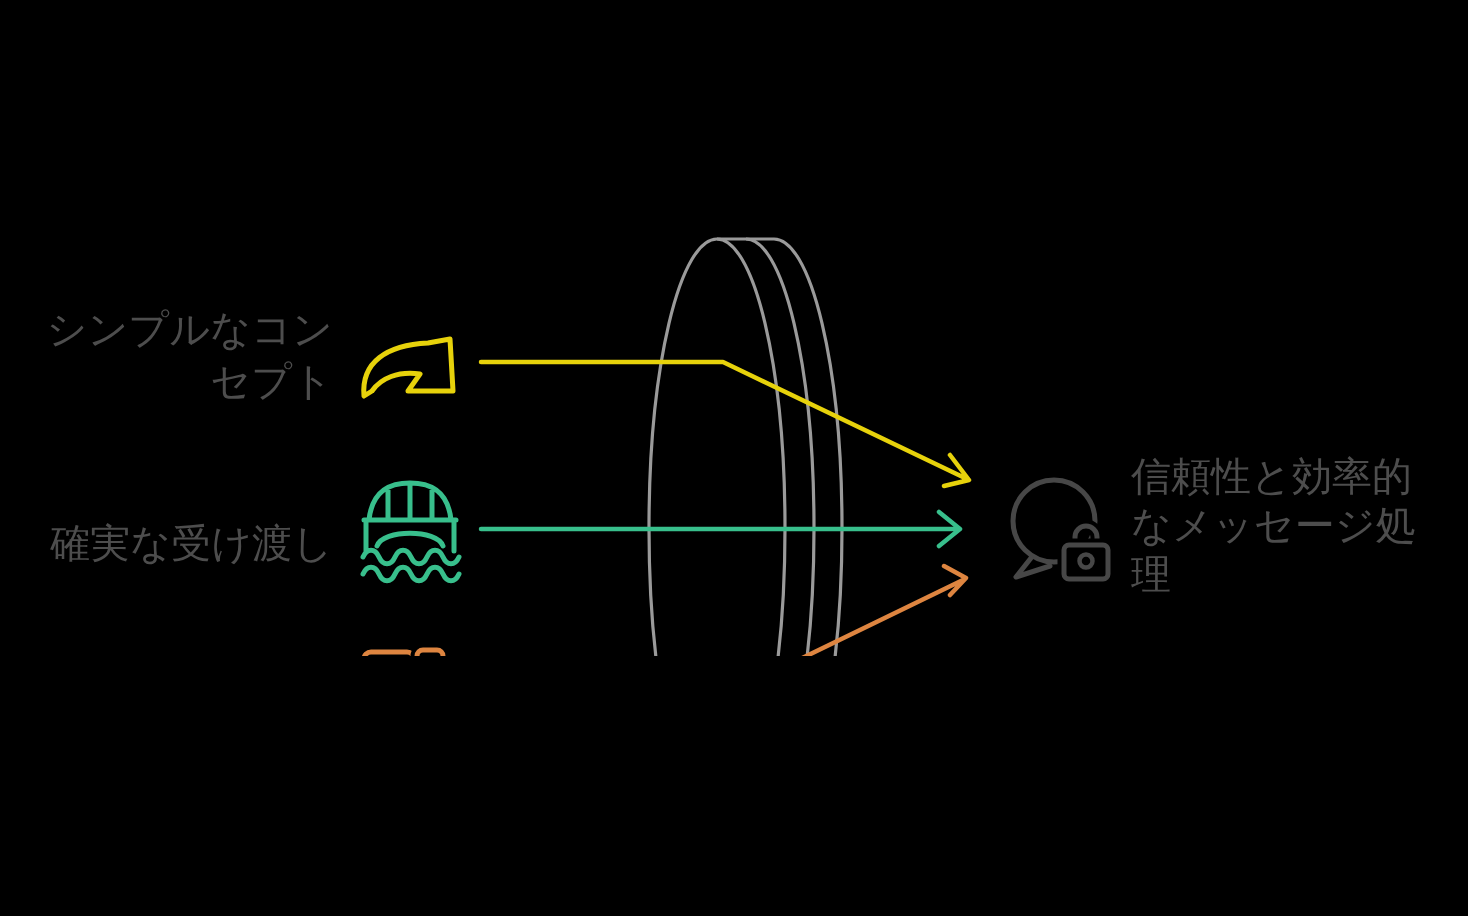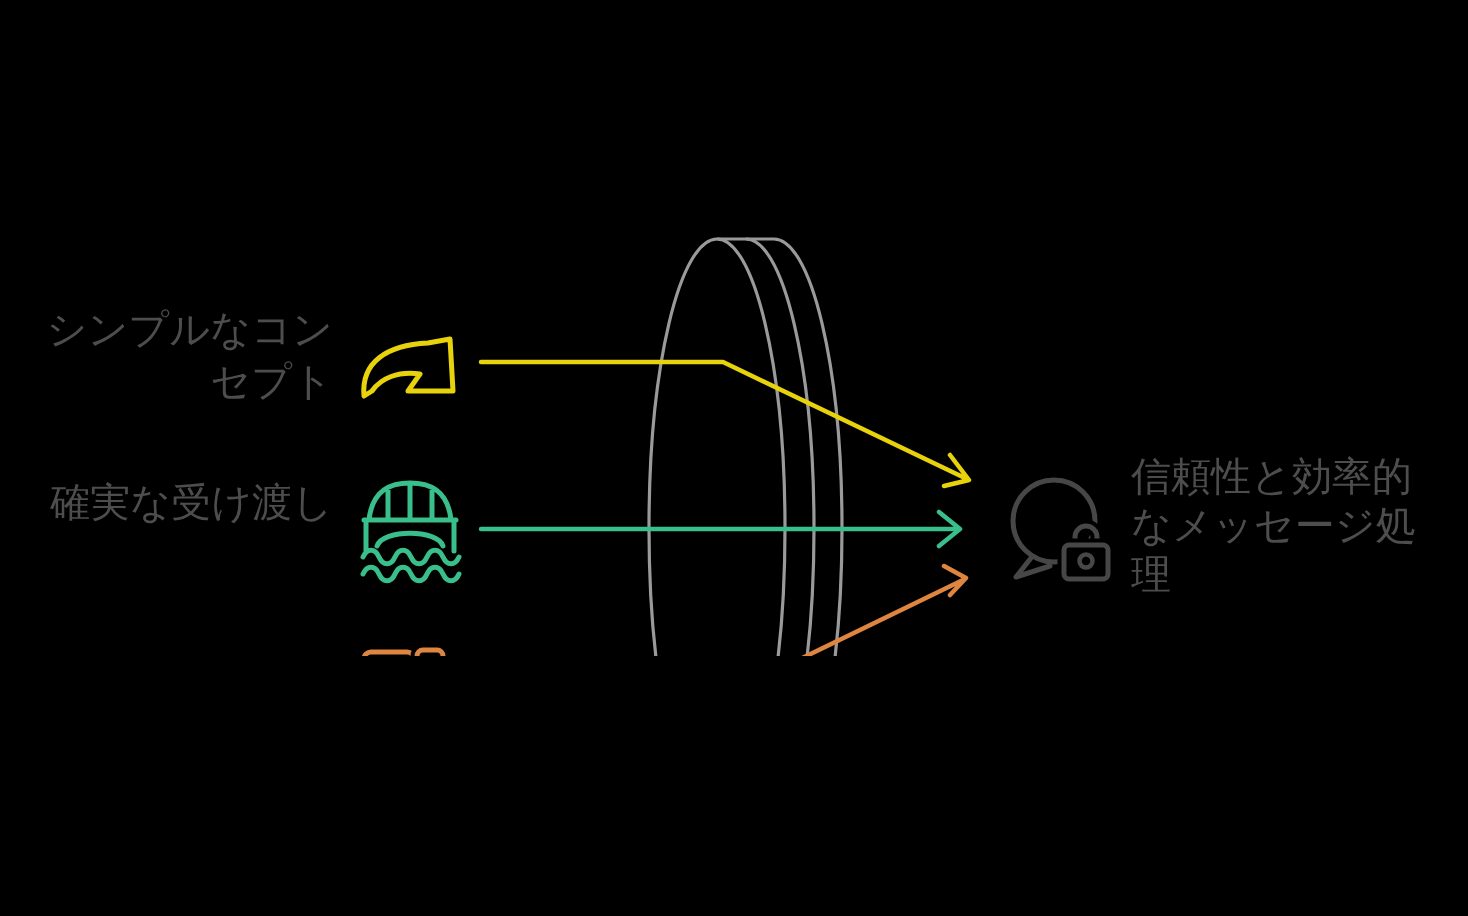--- a/index.html
+++ b/index.html
@@ -78,20 +78,20 @@
       <path d="M 1075,546 V 537 a 11,11 0 0 1 22,0 V 546" fill="none" stroke="#474747" stroke-width="5"></path>
       <rect x="1064" y="545" width="44" height="34" rx="5" fill="#000000" stroke="#000000" stroke-width="13"></rect>
       <rect x="1064" y="545" width="44" height="34" rx="5" fill="#000000" stroke="#474747" stroke-width="5"></rect>
       <circle cx="1086" cy="561" r="6.5" fill="none" stroke="#474747" stroke-width="4.5"></circle>
     </g>
   </svg>
 
   <div class="lbl lbl-left" style="top:303px">シンプルなコン
 セプト</div>
 
-  <div class="lbl lbl-left" style="top:476px">確実な受け渡し</div>
+  <div class="lbl lbl-left" style="top:517px">確実な受け渡し</div>
 
 
   <div class="lbl lbl-right" style="top:452px">信頼性と効率的
 なメッセージ処
 理</div>
 
 </div>
 
 </body></html>

